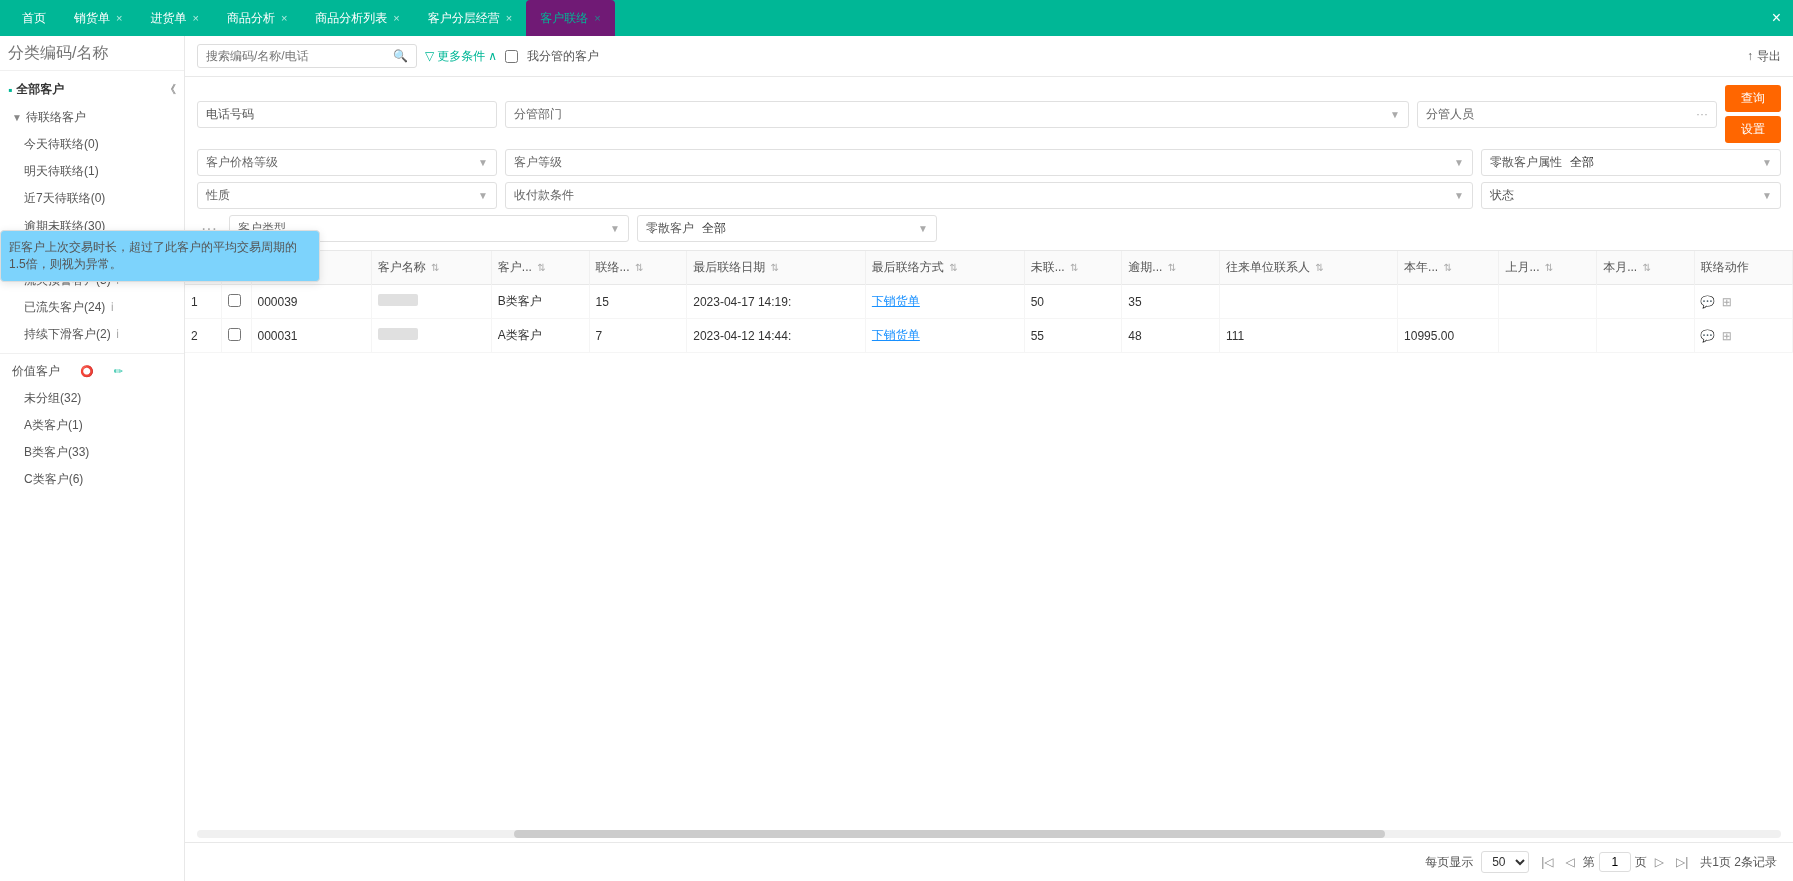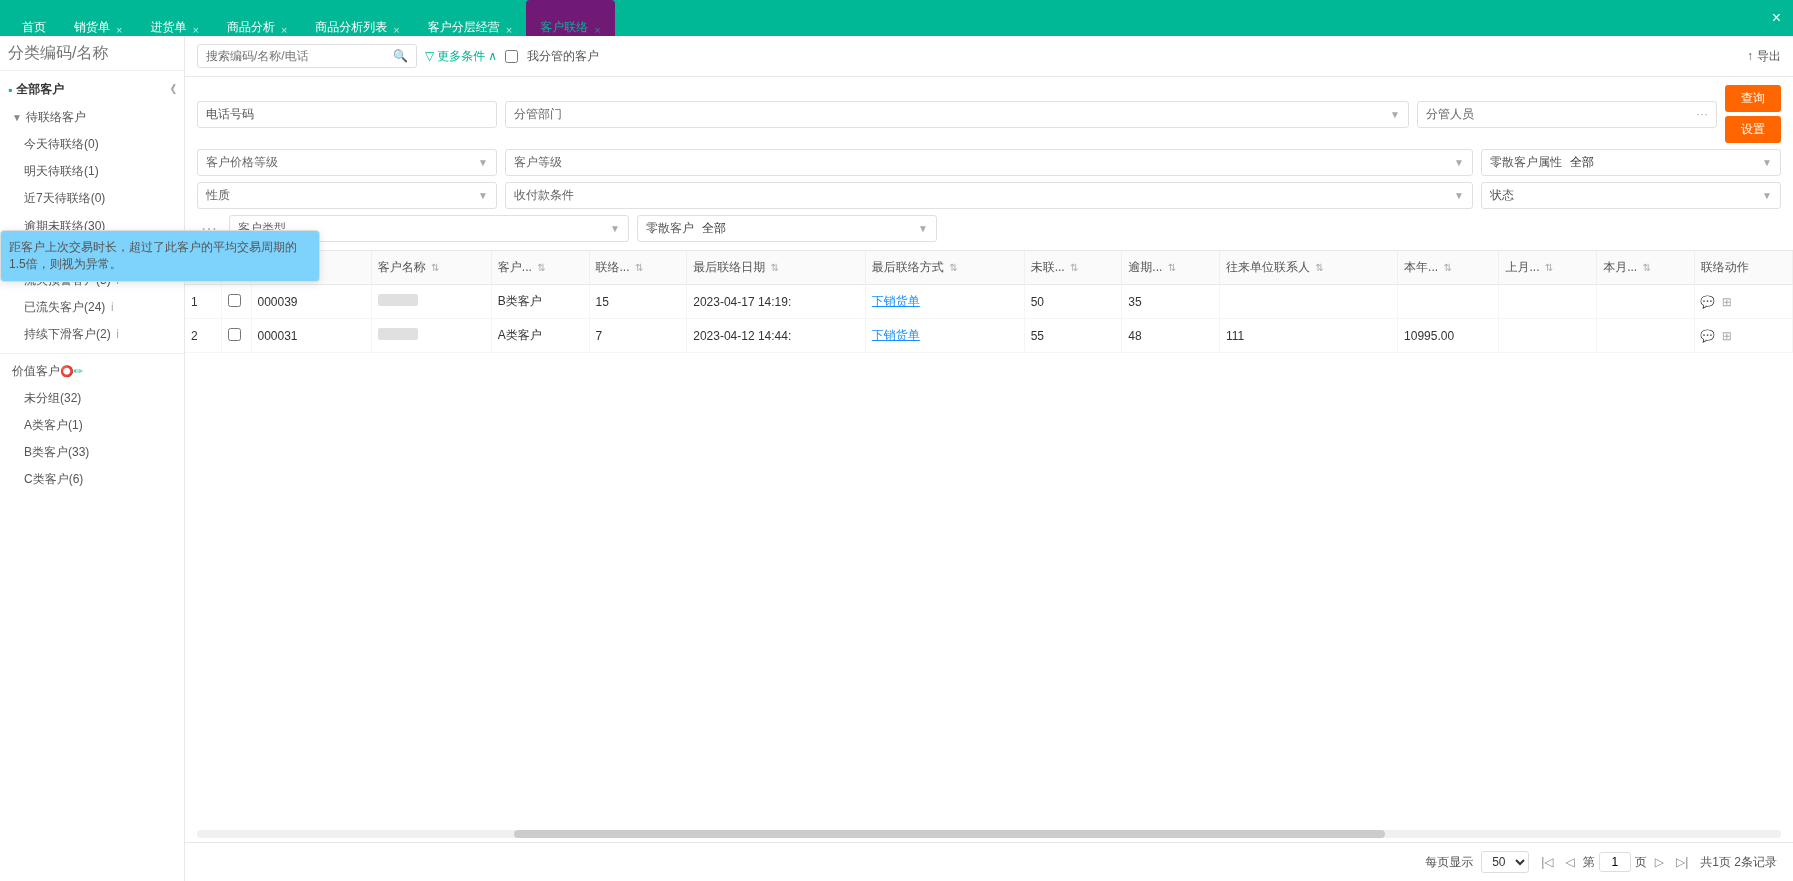--- a/index.html
+++ b/index.html
@@ -12,21 +12,21 @@
       display: flex;
       align-items: center;
       padding: 0 8px;
       color: #fff;
       position: relative;
     }
     .top-nav .nav-item {
       padding: 0 14px;
       height: 36px;
       display: flex;
-      align-items: flex-end;
+      align-items: center;
       cursor: pointer;
       color: #fff;
       font-size: 13px;
       white-space: nowrap;
     }
     .top-nav .nav-item.active {
       background: #701a75;
       color: #00b796;
       border-radius: 4px 4px 0 0;
     }
@@ -114,21 +114,21 @@
       line-height: 1.6;
     }
     .sidebar-divider { height: 1px; background: #f0f0f0; margin: 4px 0; }
     .sidebar-value-group {
       display: flex;
       align-items: center;
       padding: 5px 12px;
       color: #555;
       cursor: pointer;
       font-weight: 500;
-      gap: 0;
+      gap: 20px;
     }
     .sidebar-value-group .edit-icon { color: #00b796; font-size: 11px; cursor: pointer; }
 
     
     .content-area {
       flex: 1;
       display: flex;
       flex-direction: column;
       overflow: hidden;
       background: #f5f5f5;

